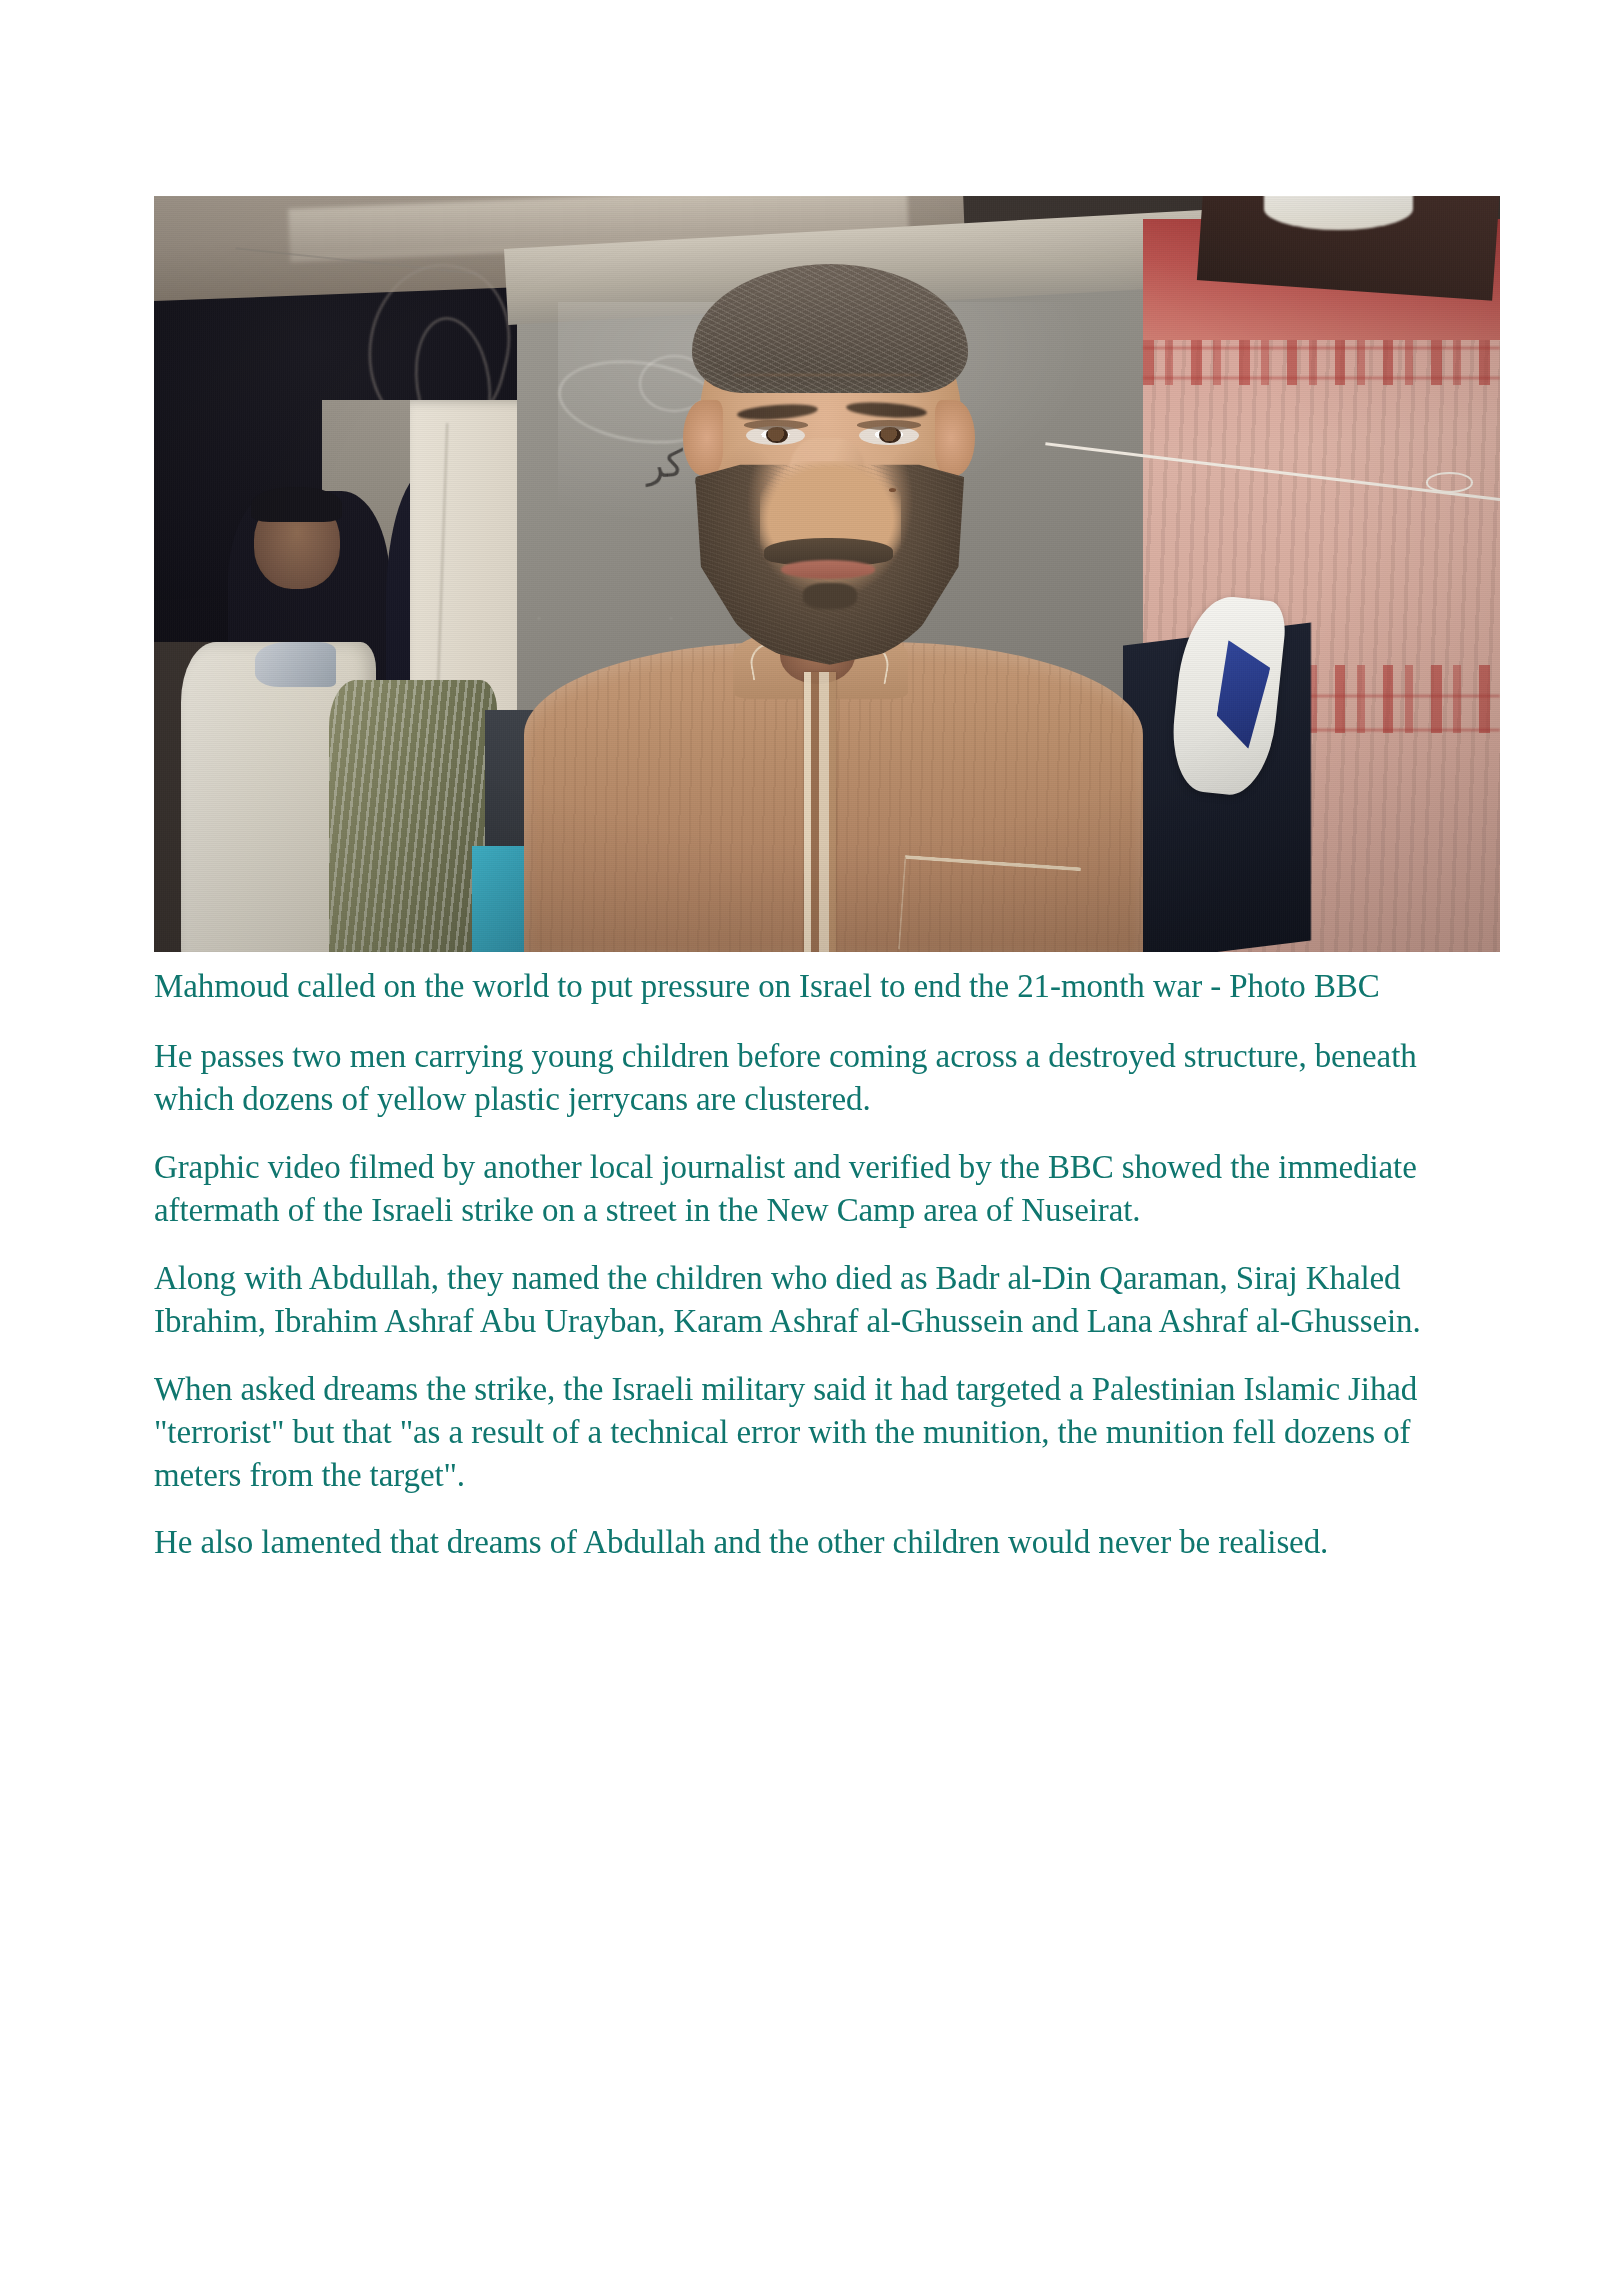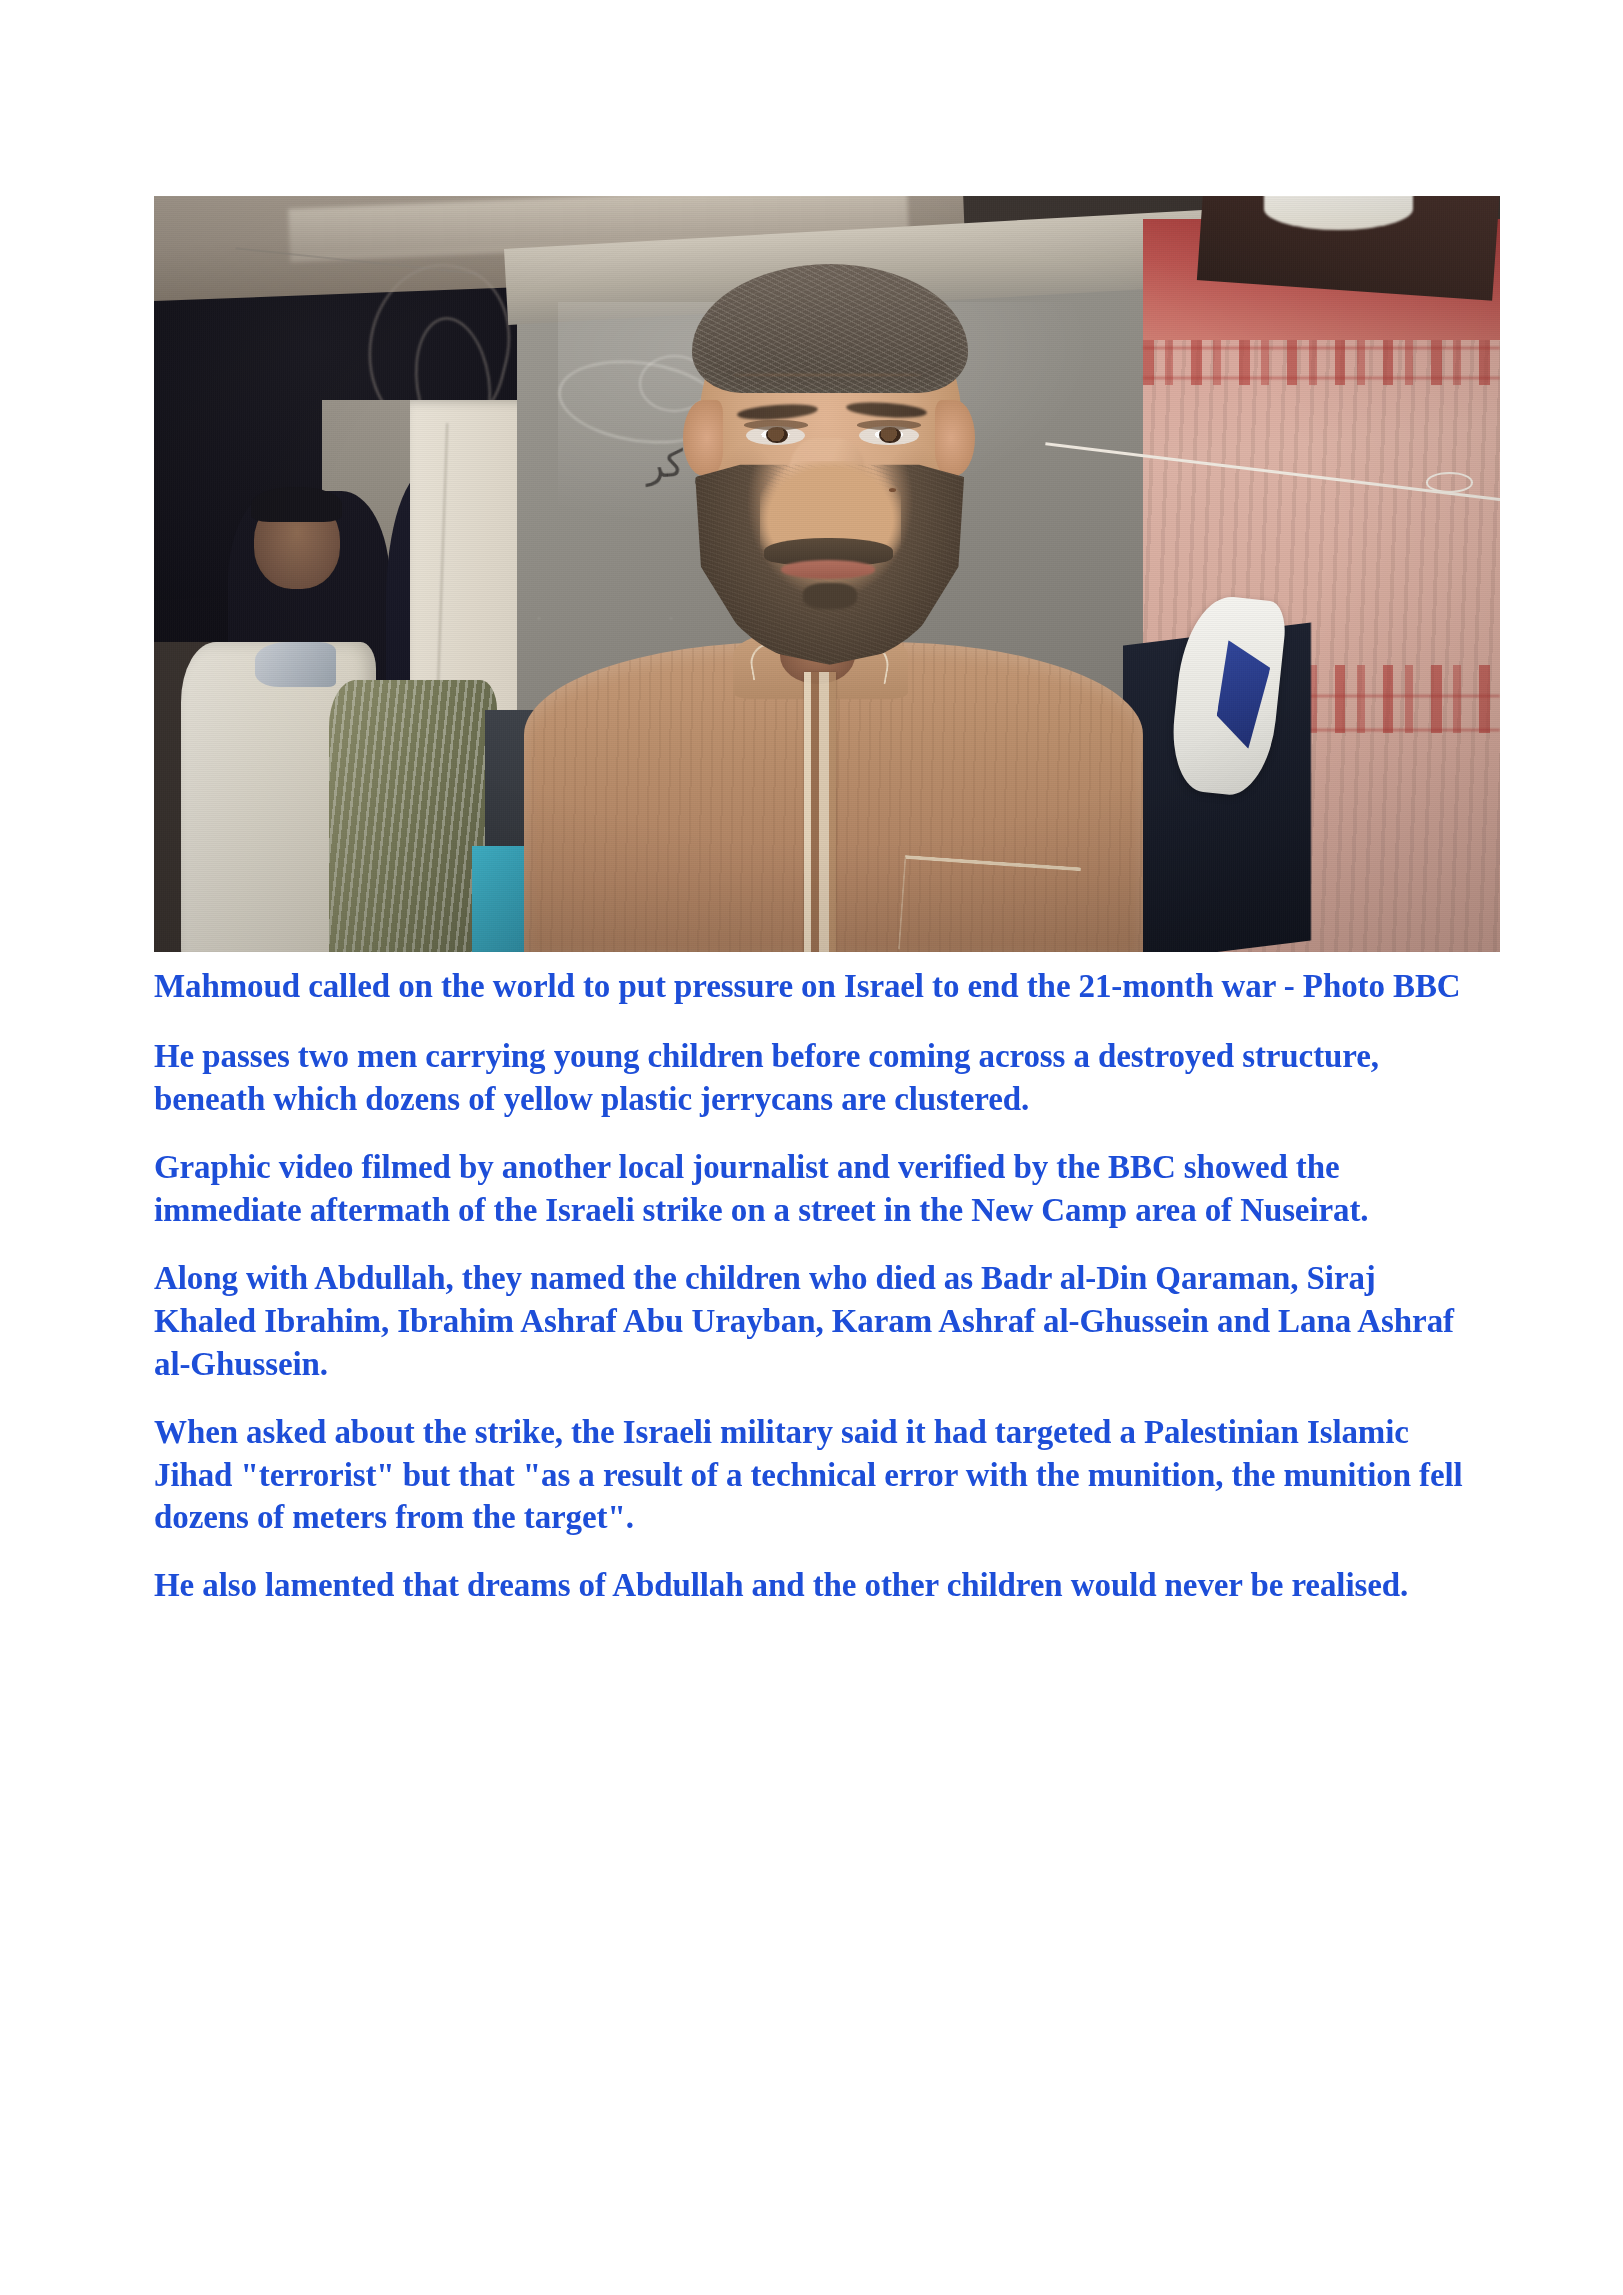--- a/index.html
+++ b/index.html
@@ -647,22 +647,22 @@
   .article {
     position: absolute;
     left: 154px;
     top: 965px;
     width: 1316px;
   }
   .para {
     margin: 0 0 25px 0;
     font-size: 33px;
     line-height: 1.30;
-    font-weight: bold;
-    color: #1d4ed8;
+    font-weight: normal;
+    color: #0f766e;
     letter-spacing: -0.1px;
   }
   .para.caption { margin-bottom: 27.5px; }
   .para:last-child { margin-bottom: 0; }
 </style>
 </head>
 <body>
 
 <div class="page">
 
@@ -760,18 +760,18 @@
       <div class="photo-grain"></div>
       <div class="photo-vignette"></div>
     </div>
   </div>
 
   <div class="article">
     <p class="para caption">Mahmoud called on the world to put pressure on Israel to end the 21-month war - Photo BBC</p>
     <p class="para">He passes two men carrying young children before coming across a destroyed structure, beneath which dozens of yellow plastic jerrycans are clustered.</p>
     <p class="para">Graphic video filmed by another local journalist and verified by the BBC showed the immediate aftermath of the Israeli strike on a street in the New Camp area of Nuseirat.</p>
     <p class="para">Along with Abdullah, they named the children who died as Badr al-Din Qaraman, Siraj Khaled Ibrahim, Ibrahim Ashraf Abu Urayban, Karam Ashraf al-Ghussein and Lana Ashraf al-Ghussein.</p>
-    <p class="para">When asked about the strike, the Israeli military said it had targeted a Palestinian Islamic Jihad "terrorist" but that "as a result of a technical error with the munition, the munition fell dozens of meters from the target".</p>
+    <p class="para">When asked dreams the strike, the Israeli military said it had targeted a Palestinian Islamic Jihad "terrorist" but that "as a result of a technical error with the munition, the munition fell dozens of meters from the target".</p>
     <p class="para">He also lamented that dreams of Abdullah and the other children would never be realised.</p>
   </div>
 
 </div>
 
 
 </body></html>

